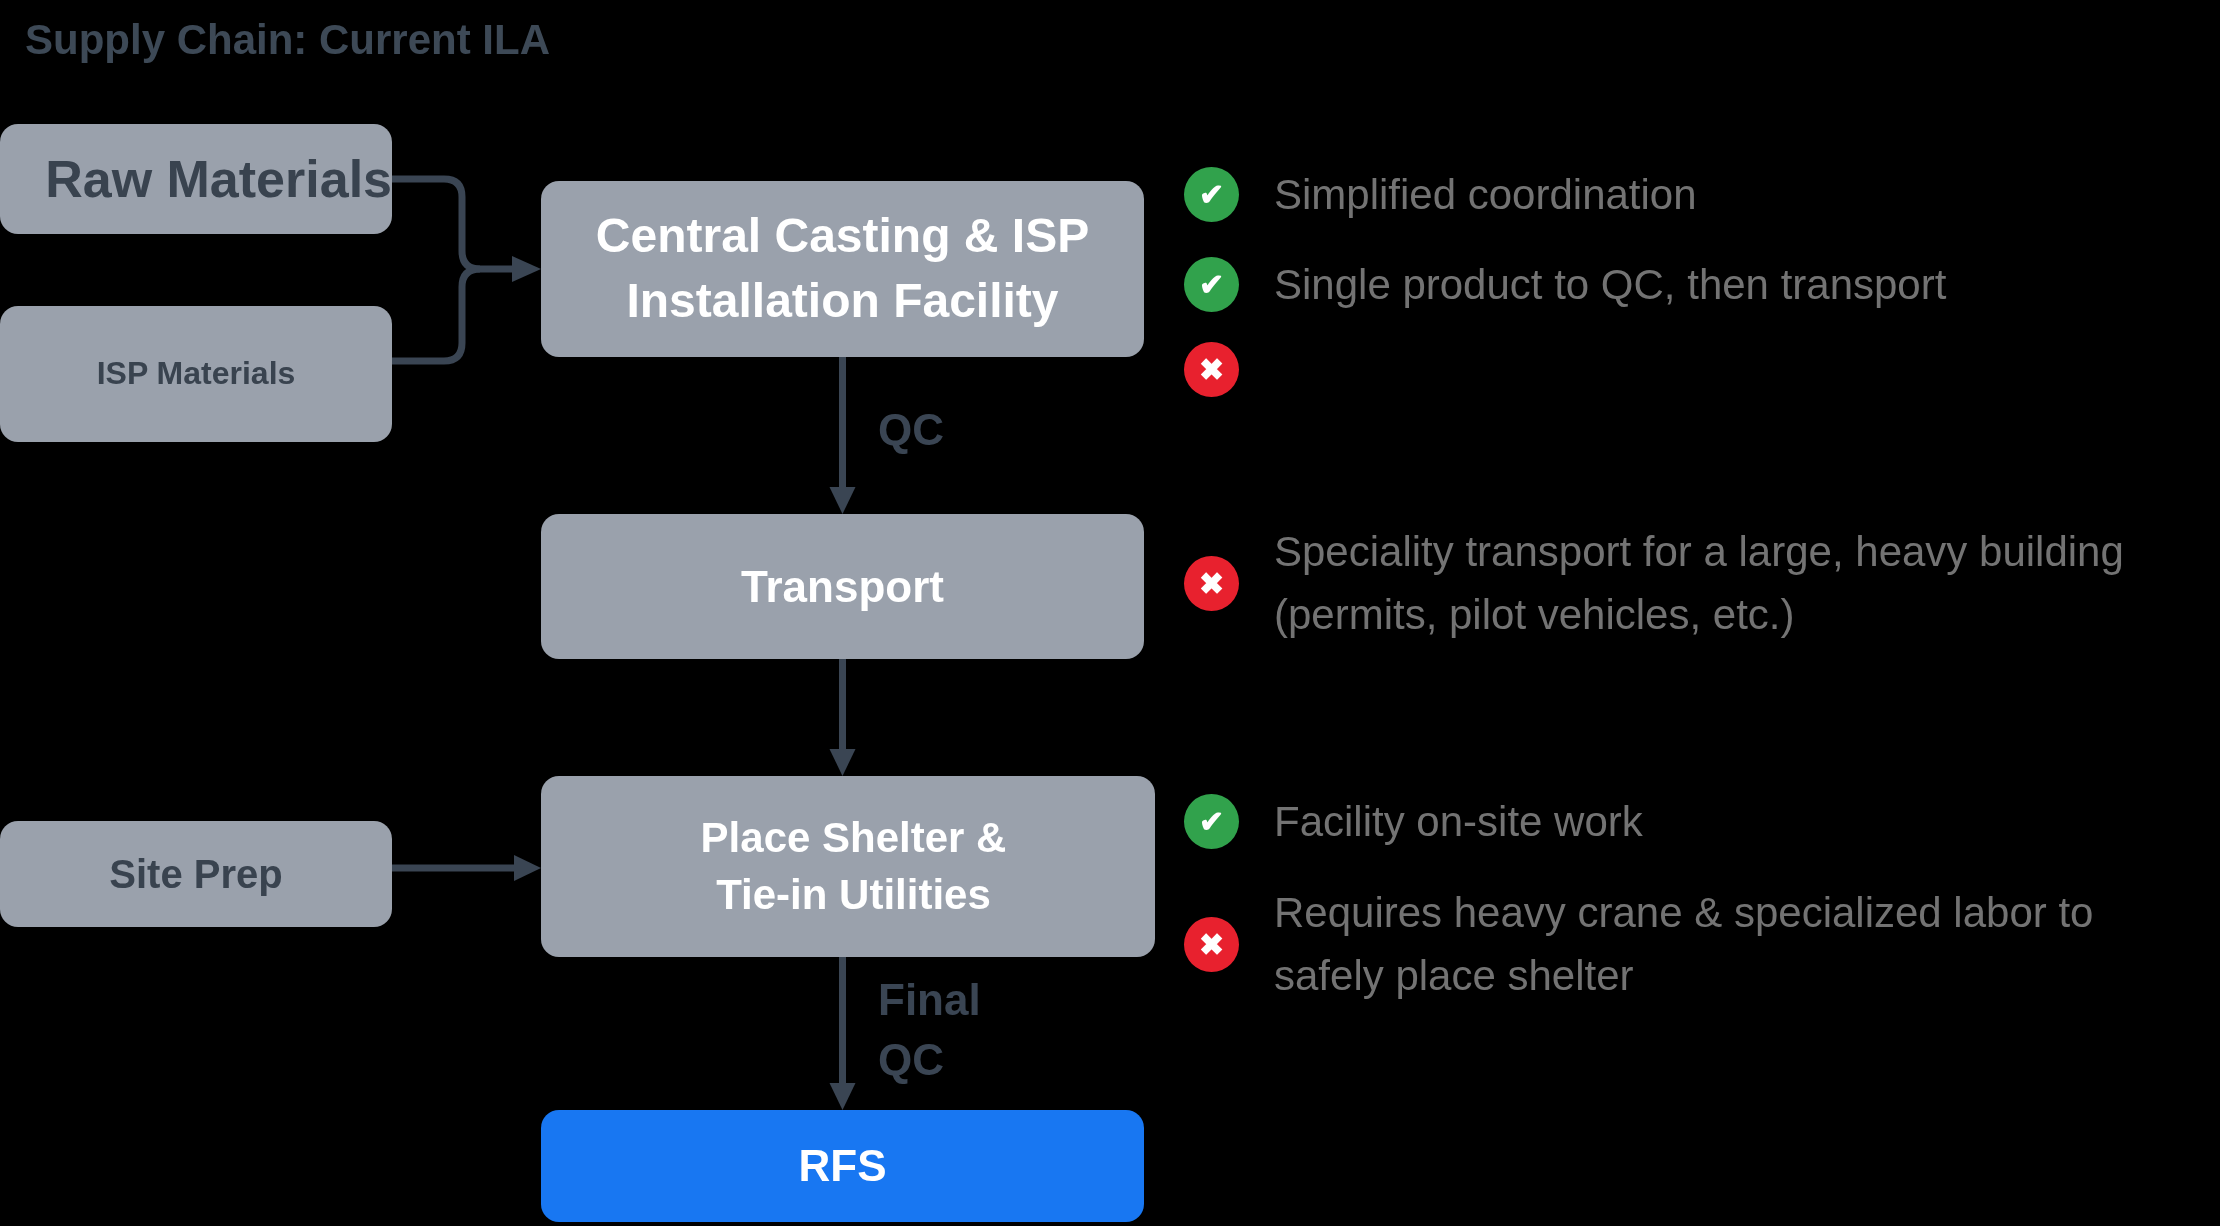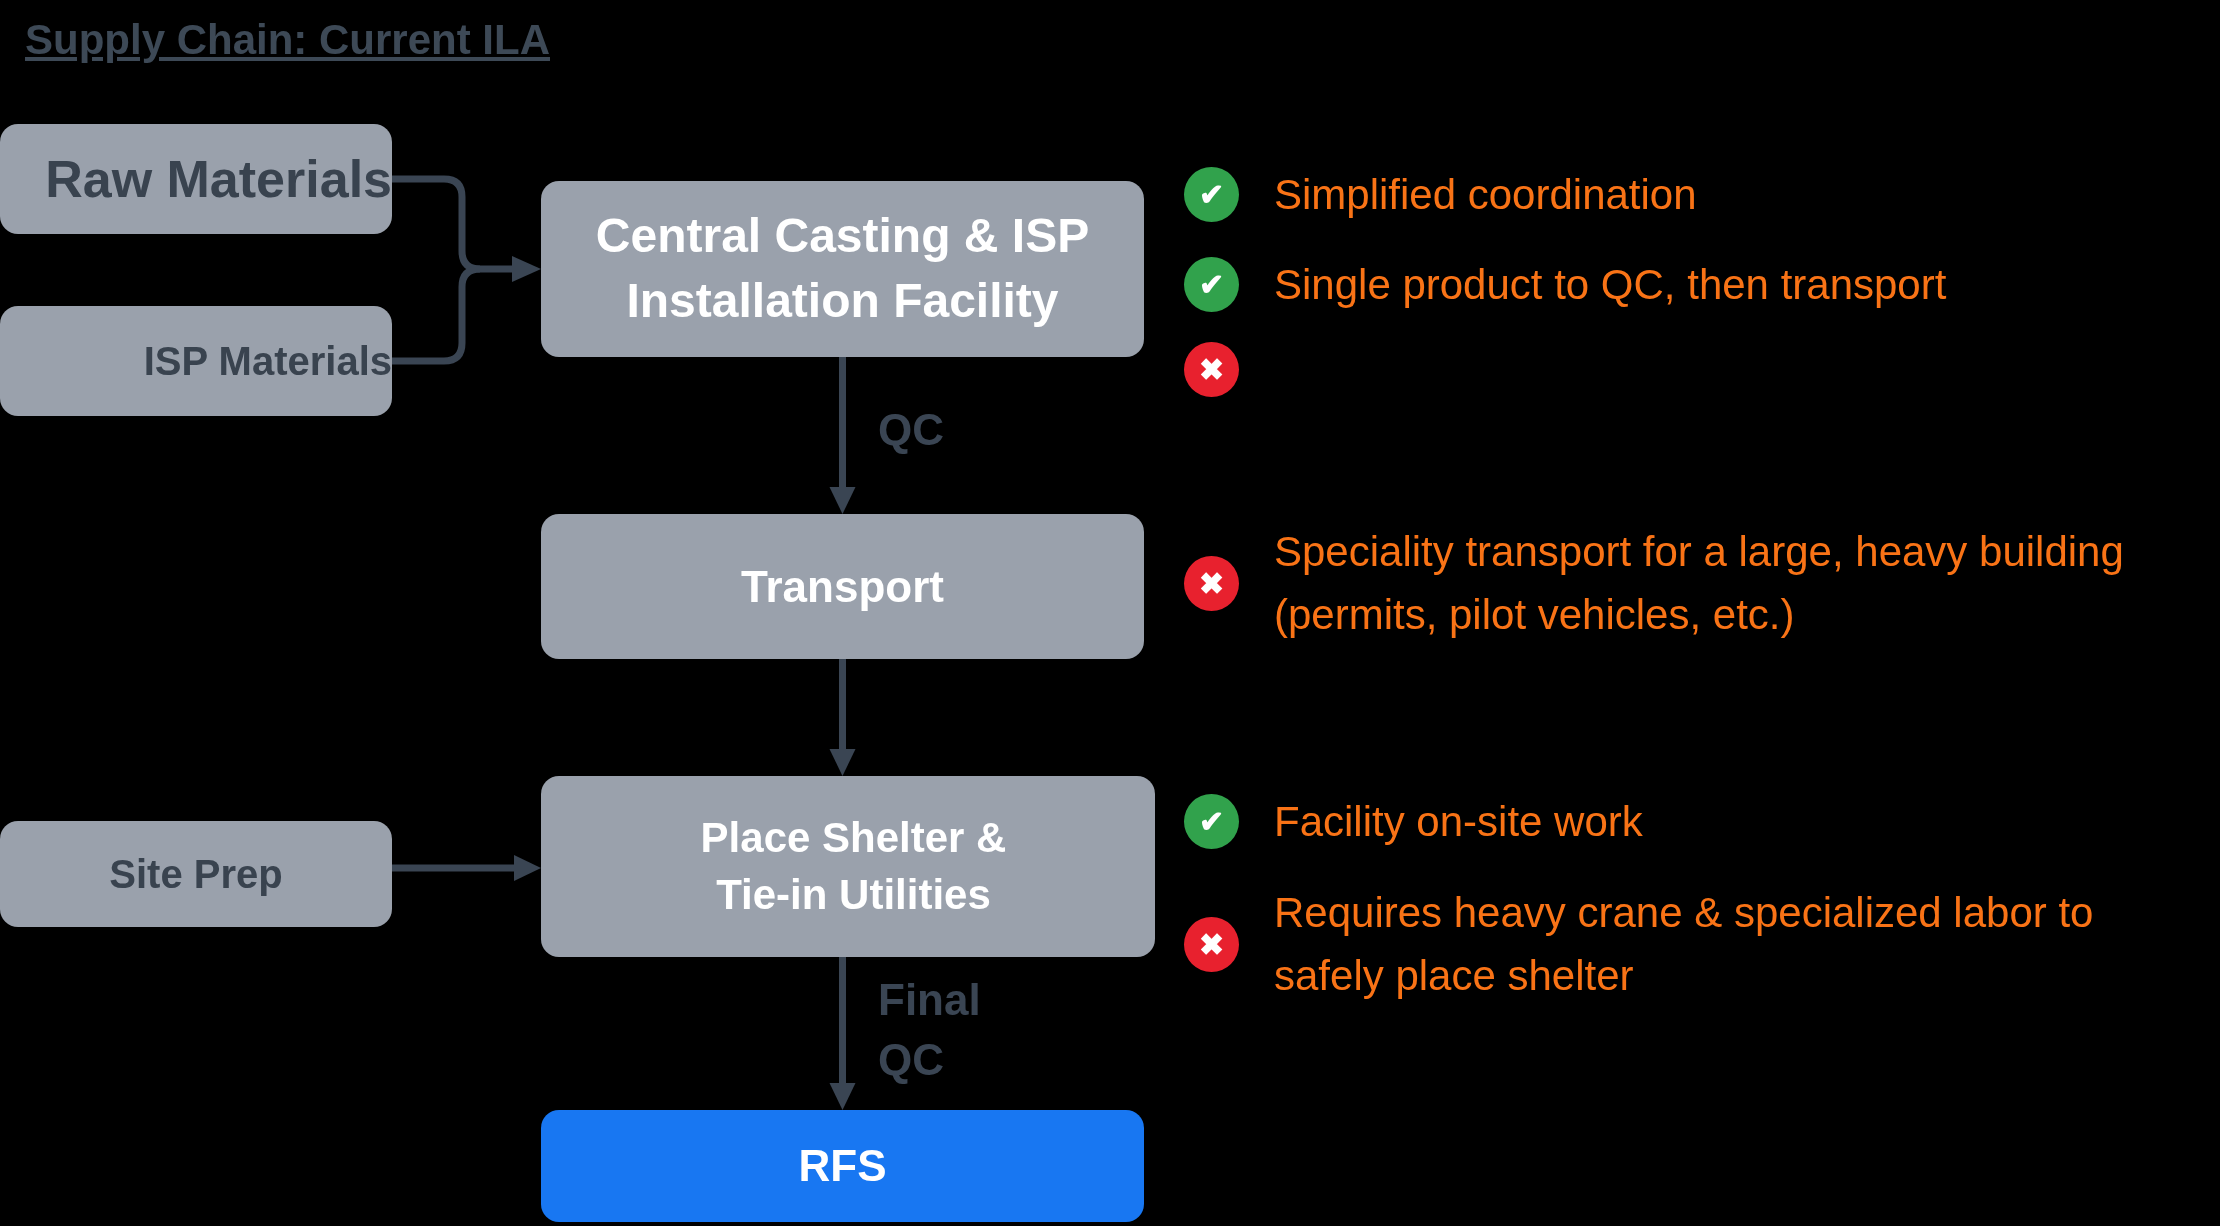--- a/index.html
+++ b/index.html
@@ -11,21 +11,20 @@
     font-family: "Liberation Sans", sans-serif;
     overflow: hidden;
   }
   .title {
     position: absolute;
     left: 25px; top: 16px;
     margin: 0;
     font-size: 42px;
     font-weight: 700;
     color: #3d4956;
-    text-decoration: underline;
   }
   .arrows { position: absolute; left: 0; top: 0; pointer-events: none; }
   .node {
     position: absolute;
     display: flex;
     align-items: center;
     justify-content: center;
     text-align: center;
     border-radius: 18px;
     font-weight: 700;
@@ -58,21 +57,21 @@
     justify-content: center;
     color: #ffffff;
     font-size: 30px;
     font-weight: 700;
   }
   .badge.pro { background: #31a24c; }
   .badge.con { background: #e8212e; }
   .annot-text {
     font-size: 42px;
     font-weight: 400;
-    color: #f97316;
+    color: #737373;
     line-height: 1.5;
     max-width: 900px;
   }
 </style>
 </head>
 <body>
 
 <div class="canvas">
 
   <svg class="arrows" width="2220" height="1226" viewBox="0 0 2220 1226">
@@ -92,21 +91,21 @@
       <polygon points="829.5,1083 855.5,1083 842.5,1110"></polygon>
     </g>
   </svg>
 
   <h1 class="title">Supply Chain: Current ILA</h1>
 
   <div class="node gray" style="left:0; top:124px; width:392px; height:110px; font-size:52px;justify-content:flex-end;">
     <span class="dark">Raw Materials</span>
   </div>
 
-  <div class="node gray" style="left:0; top:306px; width:392px; height:110px; font-size:40px;justify-content:flex-end;">
+  <div class="node gray" style="left:0; top:306px; width:392px; height:136px; font-size:32px;">
     <span class="dark">ISP Materials</span>
   </div>
 
   <div class="node gray" style="left:541px; top:181px; width:603px; height:176px; font-size:48px;">
     <span class="lite">
       <span>Central Casting &amp; ISP</span><br>
       <span>Installation Facility</span>
     </span>
   </div>
 

